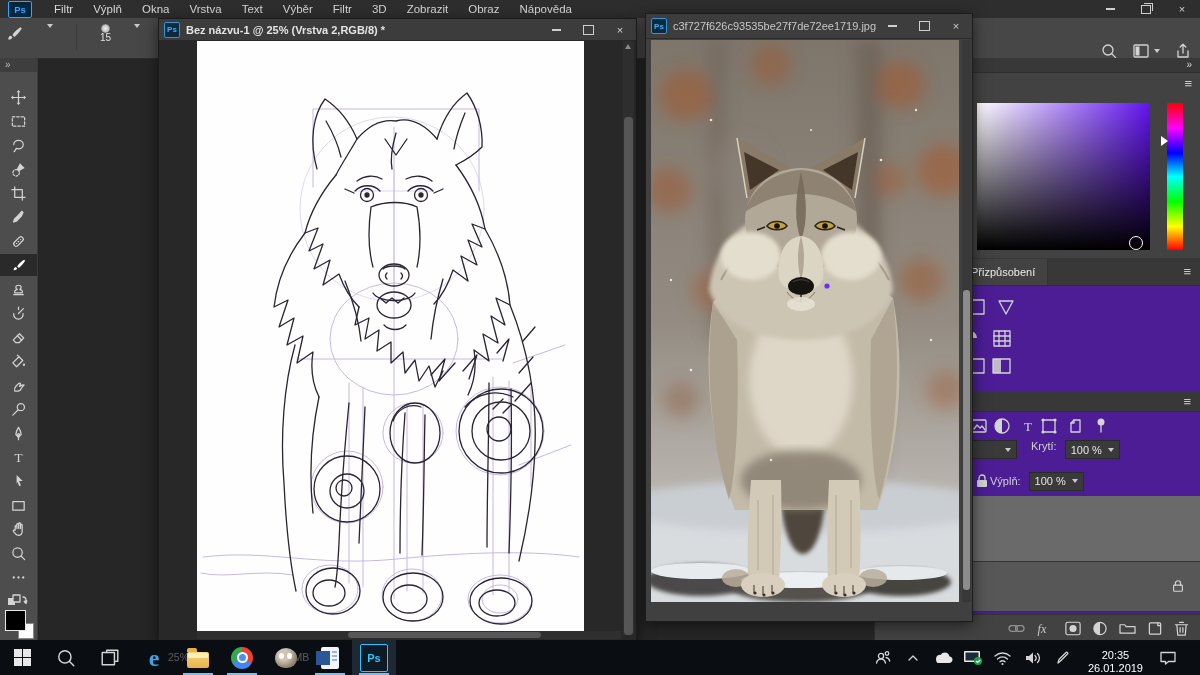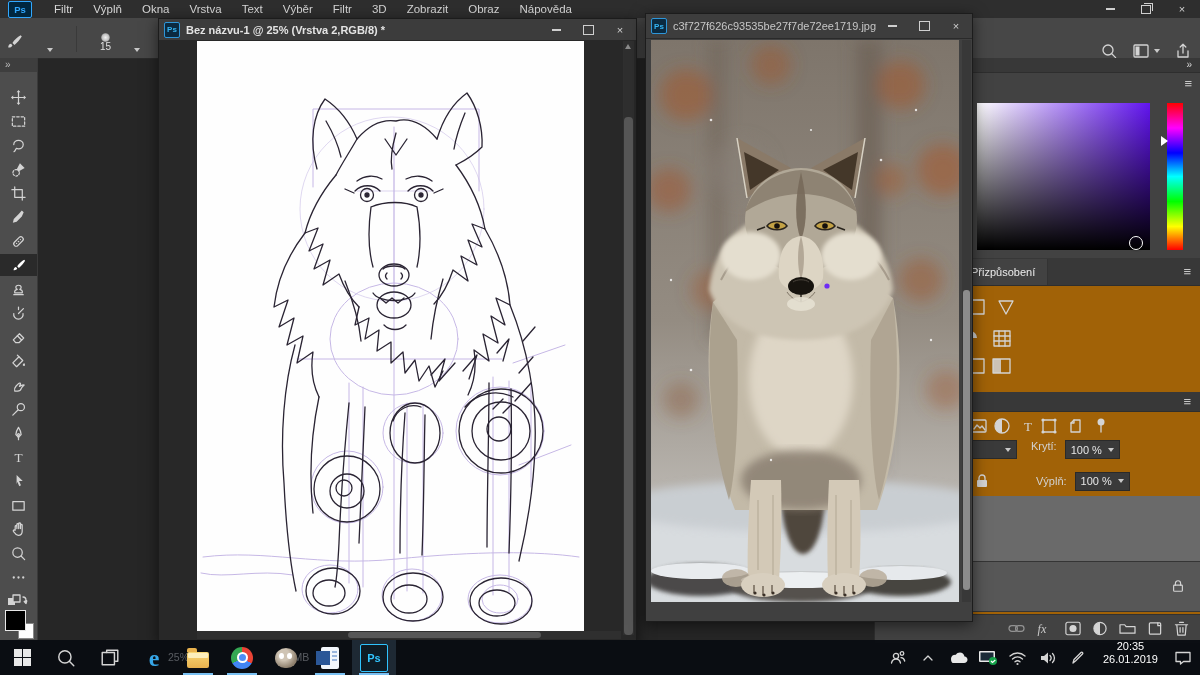--- a/index.html
+++ b/index.html
@@ -14,21 +14,21 @@
   #pslogo{width:22px;height:15px;background:#00273f;color:#31a8ff;font-weight:bold;font-size:9.5px;
           display:flex;align-items:center;justify-content:center;border:1px solid #31a8ff;border-radius:2px;margin:0 12px 0 8px}
   .menu-item{padding:0 10px;color:#d6d6d6;cursor:default}
   #appctl{right:0;top:0;height:18px;display:flex;z-index:6}
   .appbtn{width:36px;height:18px;display:flex;align-items:center;justify-content:center;color:#cfcfcf;font-size:11px}
   .mini-bar{width:9px;height:2px;background:#cfcfcf}
   .restore-box{width:8px;height:7px;border:1px solid #cfcfcf;position:relative;background:#2e2e2e}
   .restore-box:before{content:"";position:absolute;left:2px;top:-3px;width:8px;height:7px;border:1px solid #cfcfcf;border-bottom:none;border-left:none}
   
   #optionsbar{left:0;top:18px;width:1200px;height:40px;background:#474747;border-bottom:1px solid #2b2b2b;z-index:4}
-  #optleft{left:4px;top:6px;height:28px;display:flex;align-items:flex-end;gap:23px}
+  #optleft{left:4px;top:6px;height:28px;display:flex;align-items:flex-start;gap:23px}
   .vdiv{width:1px;height:26px;background:#3a3a3a}
   #brushsize{display:flex;flex-direction:column;align-items:center;line-height:10px;font-size:10px;color:#e0e0e0}
   .dot15{width:9px;height:9px;border-radius:50%;background:radial-gradient(circle,#f2f2f2 0%,#bdbdbd 55%,#474747 80%)}
   #opt-right{right:8px;top:24px;display:flex;align-items:center;gap:14px;z-index:6}
   
   #toolbar{left:0;top:58px;width:37px;height:582px;background:#4d4d4d;z-index:8;border-right:1px solid #3a3a3a}
   #toolbar-head{width:100%;height:14px;background:#3e3e3e;color:#bdbdbd;font-size:10px;text-align:left;padding-left:5px;box-sizing:border-box;line-height:13px}
   .tool{width:37px;height:22px;display:flex;align-items:center;justify-content:center;margin-top:2px}
   .tool.sel{background:#2a2a2a}
   #fgbg{left:5px;top:552px}
@@ -54,21 +54,21 @@
   #hthumb1{left:151px;top:1px;width:193px;height:6px;background:#575757;border-radius:3px;position:absolute}
   
   #doc2{left:645px;top:13px;width:326px;height:607px;z-index:30}
   #doc2 .titlebar{height:24px;background:#3d3d3d}
   #doc2 .content{position:absolute;left:0;top:25px;right:0;bottom:0;background:#404040}
   #photo{left:5px;top:1px;width:308px;height:562px;background:#8c847a}
   #vscroll2{right:1px;top:1px;width:9px;height:562px;background:#383838}
   #vthumb2{left:1px;top:250px;width:7px;height:300px;background:#8c8c8c;border-radius:3px;position:absolute}
   #status2{left:0;right:0;top:564px;height:18px;background:#3a3a3a;font-size:10.5px;color:#dcdcdc;line-height:18px;padding-left:9px}
   
-  #dock-wide{left:874px;top:258px;width:326px;height:383px;background:#a16207;z-index:10;border-left:1px solid #2e2e2e}
+  #dock-wide{left:874px;top:258px;width:326px;height:383px;background:#4c1d95;z-index:10;border-left:1px solid #2e2e2e}
   #dock-narrow{left:968px;top:58px;width:232px;height:200px;background:#424242;z-index:10}
   .pstrip{background:#383838;border-bottom:1px solid #2e2e2e}
   .ham{color:#c9c9c9;font-size:13px;line-height:12px}
   #colorpanel-grad{left:9px;top:45px;width:173px;height:147px;
      background:linear-gradient(to bottom,rgba(0,0,0,0),#000),linear-gradient(to right,#fff,#6114ef)}
   #huebar{left:199px;top:45px;width:16px;height:147px;
      background:linear-gradient(to bottom,#f00,#f0f 17%,#00f 34%,#0ff 50%,#0f0 67%,#ff0 84%,#f00)}
   #huept{left:-6px;top:33px;width:0;height:0;border-top:5px solid transparent;border-bottom:5px solid transparent;border-left:7px solid #fff;position:absolute}
   #pickring{left:152px;top:133px;width:12px;height:12px;border:1.5px solid #fff;border-radius:50%;position:absolute;box-shadow:0 0 2px rgba(0,0,0,.7)}
   .tab{height:26px;background:#424242;display:flex;align-items:center;padding:0 12px;font-size:11px;color:#ececec;border-right:1px solid #333}
@@ -76,21 +76,21 @@
   .valbox{height:17px;background:#3a3a3a;border:1px solid #2a2a2a;display:flex;align-items:center;padding:0 5px;font-size:11px;color:#e6e6e6;gap:6px}
   .lrow{position:absolute;left:0;right:0;border-bottom:1px solid #353535}
   #layersel{top:238px;height:65px;background:#6a6a6a}
   #layerbg{top:304px;height:49px;background:#575757}
   #layer-bottom{top:356px;height:27px;background:#424242;border-top:1px solid #323232;display:flex;align-items:center;justify-content:flex-end;gap:11px;padding-right:12px}
   
   #taskbar{left:0;top:640px;width:1200px;height:35px;background:rgba(9,12,18,.96);z-index:40;display:flex;align-items:center}
   .tb-item{width:44px;height:35px;display:flex;align-items:center;justify-content:center;position:relative}
   .runline{position:absolute;left:7px;bottom:0;width:30px;height:2px;background:#79c0f2}
   .ghost{position:absolute;top:11px;font-size:10.5px;color:#c8ccd2;opacity:.4;z-index:-0}
-  #tray{margin-left:auto;display:flex;align-items:flex-start;gap:4px;padding-right:4px}
+  #tray{margin-left:auto;display:flex;align-items:flex-end;gap:4px;padding-right:19px}
   .tray-ic{width:26px;height:35px;display:flex;align-items:center;justify-content:center}
   #clock{font-size:11px;color:#fff;text-align:center;line-height:13px;padding:0 8px}
   #edge-e{color:#36a6e8;font-size:24px;font-weight:bold;font-family:"Liberation Serif",serif;line-height:24px}
   #chrome-ic{width:22px;height:22px;border-radius:50%;
      background:conic-gradient(#ea4335 0 120deg,#4285f4 120deg 240deg,#34a853 240deg 360deg);position:relative}
   #chrome-ic:before{content:"";position:absolute;left:5.5px;top:5.5px;width:11px;height:11px;border-radius:50%;background:#fff}
   #chrome-ic:after{content:"";position:absolute;left:7.5px;top:7.5px;width:7px;height:7px;border-radius:50%;background:#4f8df5}
   #folder-ic{width:22px;height:16px;background:linear-gradient(#f8d775,#e8b14e);border-radius:2px;position:relative;margin-top:4px}
   #folder-ic:before{content:"";position:absolute;top:-4px;left:0;width:10px;height:4px;background:#e8b14e;border-radius:2px 2px 0 0}
   #folder-ic:after{content:"";position:absolute;top:1px;left:1px;width:20px;height:5px;background:#fceebc;border-radius:1px}
@@ -389,21 +389,21 @@
         <span>100 %</span>
         <span class="chev"></span>
       </div>
   </div>
 
   <div style="position:absolute;left:0;top:210px;right:0;height:26px;display:flex;align-items:center">
     <svg class="ic" style="margin-left:99px" width="16" height="16" viewBox="0 0 16 16">
       <rect class="f" x="3" y="7" width="10" height="7" rx="1"></rect>
         <path d="M5 7V5a3 3 0 016 0v2"></path>
     </svg>
-    <span class="lbl" style="margin-left:46px">Výplň:</span>
+    <span class="lbl" style="">Výplň:</span>
     <div class="valbox" style="margin-left:8px">
         <span>100 %</span>
         <span class="chev"></span>
       </div>
   </div>
 
   <div id="layersel" class="lrow"></div>
   <div id="layerbg" class="lrow">
     <svg class="ic" style="position:absolute;right:16px;top:17px" width="14" height="14" viewBox="0 0 16 16">
       <rect x="3" y="7" width="10" height="7" rx="1"></rect>

